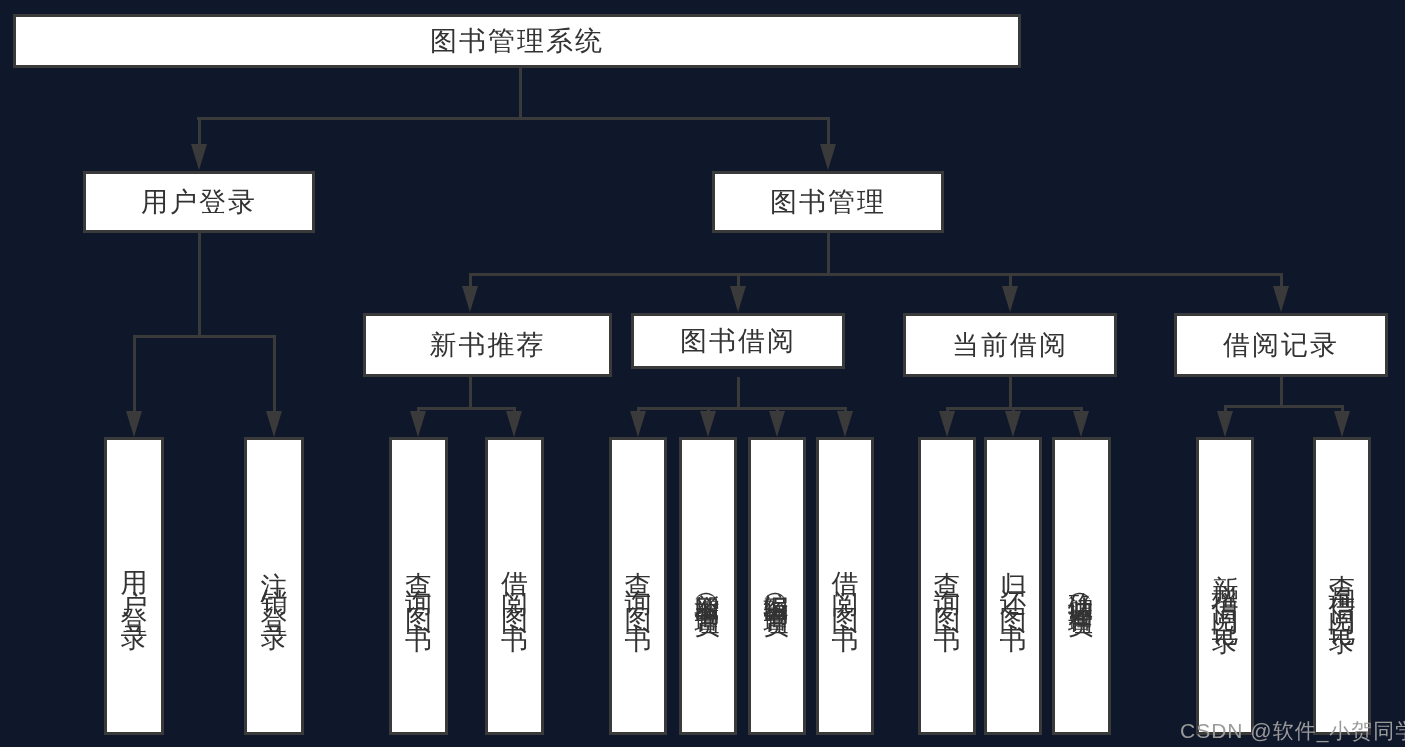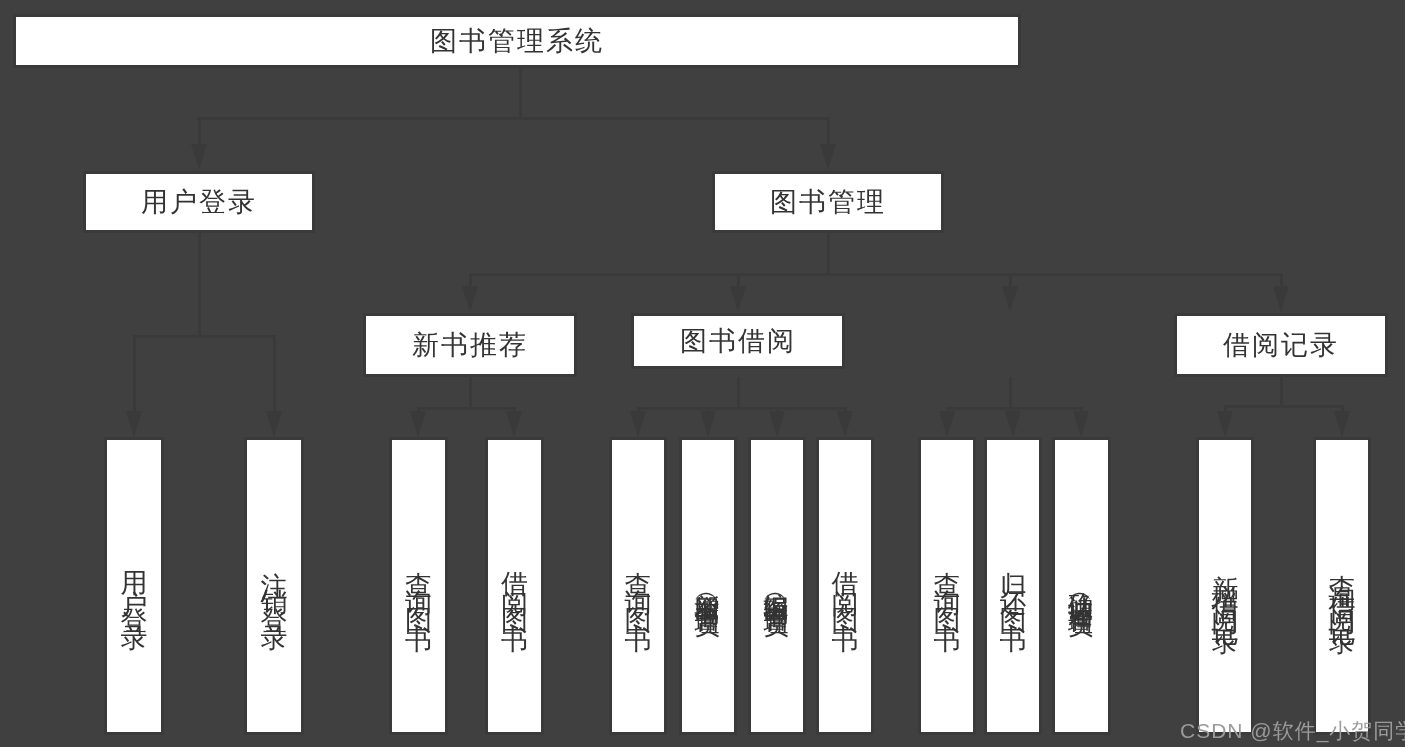--- a/index.html
+++ b/index.html
@@ -1,16 +1,16 @@
 <!DOCTYPE html>
 <html><head>
 <meta charset="utf-8">
 <style>
   html,body{margin:0;padding:0;background:#ffffff;}
-  .canvas{position:relative;width:1405px;height:747px;background:#404040;overflow:hidden;
+  .canvas{position:relative;width:1405px;height:747px;background:#0f172a;overflow:hidden;
           font-family:"Liberation Sans","DejaVu Sans",sans-serif;color:#333333;}
   .box{position:absolute;box-sizing:border-box;border:3px solid #3a3a3a;background:#ffffff;
        display:flex;align-items:center;justify-content:center;}
   .hlabel{font-size:27px;letter-spacing:2px;white-space:nowrap;color:#333333;}
   .vtext{writing-mode:vertical-rl;text-orientation:mixed;font-size:27px;letter-spacing:18px;
          color:#333333;white-space:nowrap;}
   .vtext.len6{letter-spacing:11px;}
   .vtext.len9{letter-spacing:3px;font-size:25px;}
   .line{position:absolute;background:#3a3a3a;}
   .arr{position:absolute;width:0;height:0;border-left:8px solid transparent;
@@ -28,28 +28,31 @@
   </div>
 
   <div class="box" style="left:83px;top:171px;width:232px;height:62px">
     <span class="hlabel">用户登录</span>
   </div>
 
   <div class="box" style="left:712px;top:171px;width:232px;height:62px">
     <span class="hlabel">图书管理</span>
   </div>
 
-  <div class="box" style="left:363px;top:313px;width:214px;height:64px">
+  <div class="box" style="left:363px;top:313px;width:249px;height:64px">
     <span class="hlabel">新书推荐</span>
   </div>
 
   <div class="box" style="left:631px;top:313px;width:214px;height:56px">
     <span class="hlabel">图书借阅</span>
   </div>
 
+  <div class="box" style="left:903px;top:313px;width:214px;height:64px">
+    <span class="hlabel">当前借阅</span>
+  </div>
 
   <div class="box" style="left:1174px;top:313px;width:214px;height:64px">
     <span class="hlabel">借阅记录</span>
   </div>
 
   <div class="box" style="left:104px;top:437px;width:60px;height:298px">
     <span class="vtext">用户登录</span>
   </div>
   <div class="box" style="left:244px;top:437px;width:60px;height:298px">
     <span class="vtext">注销登录</span>

